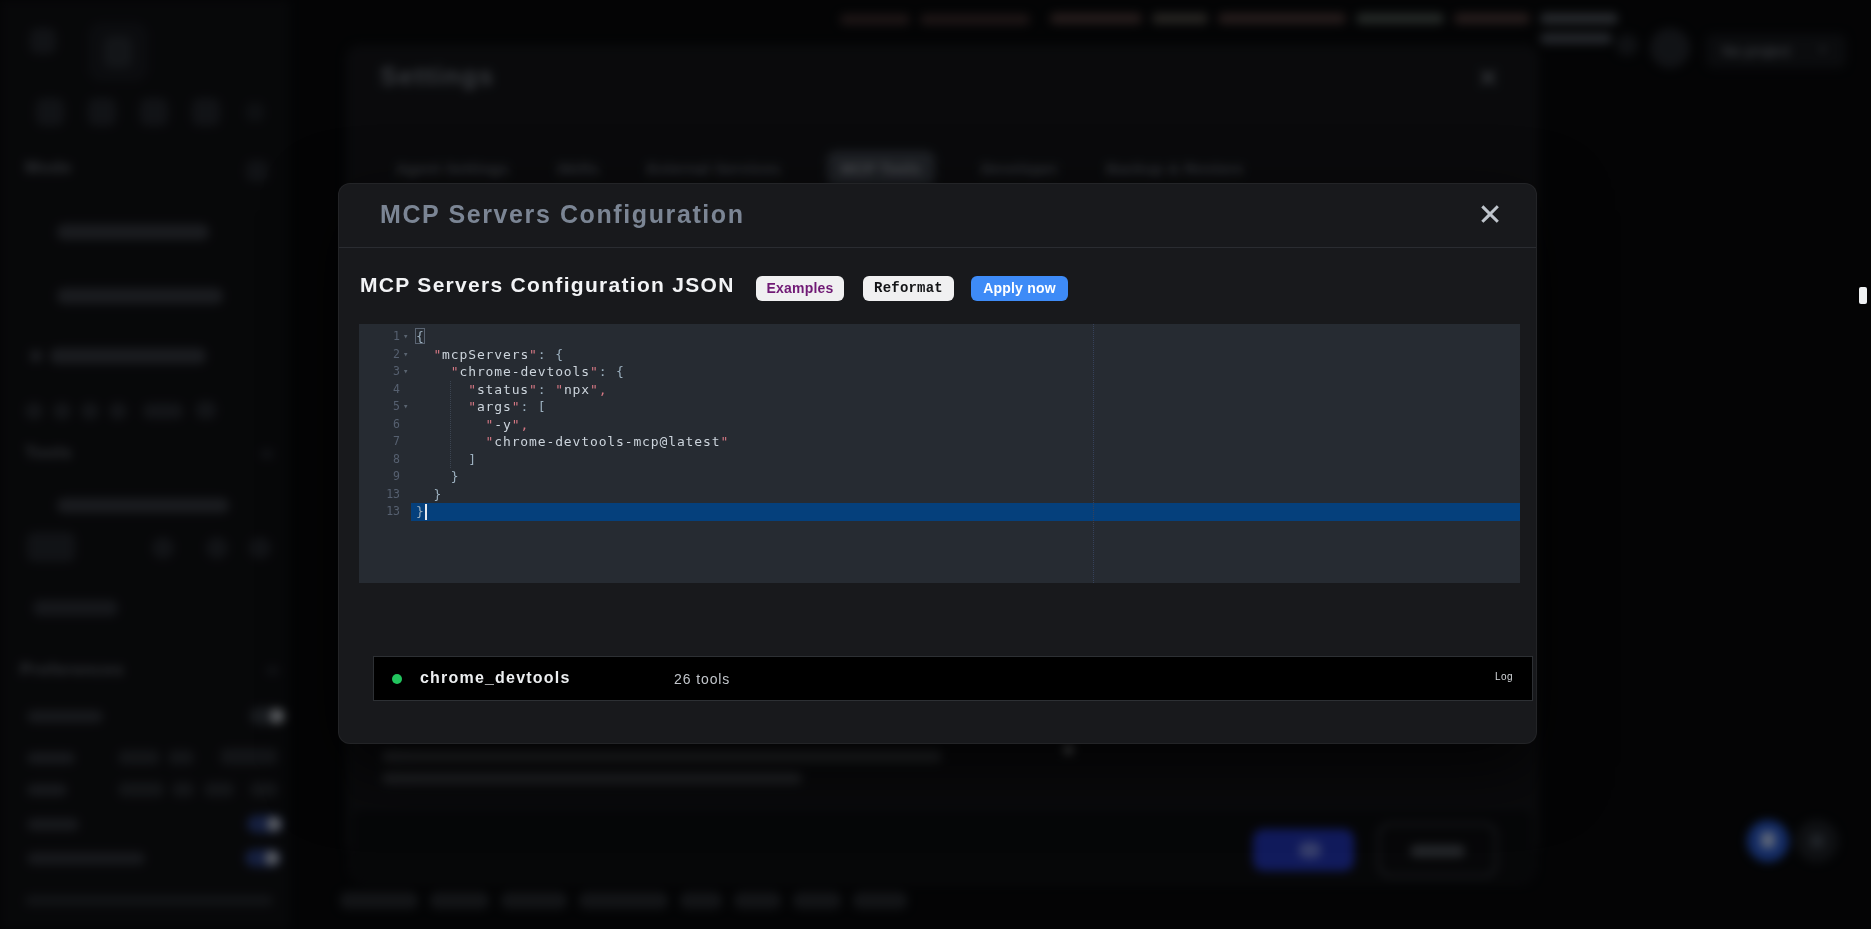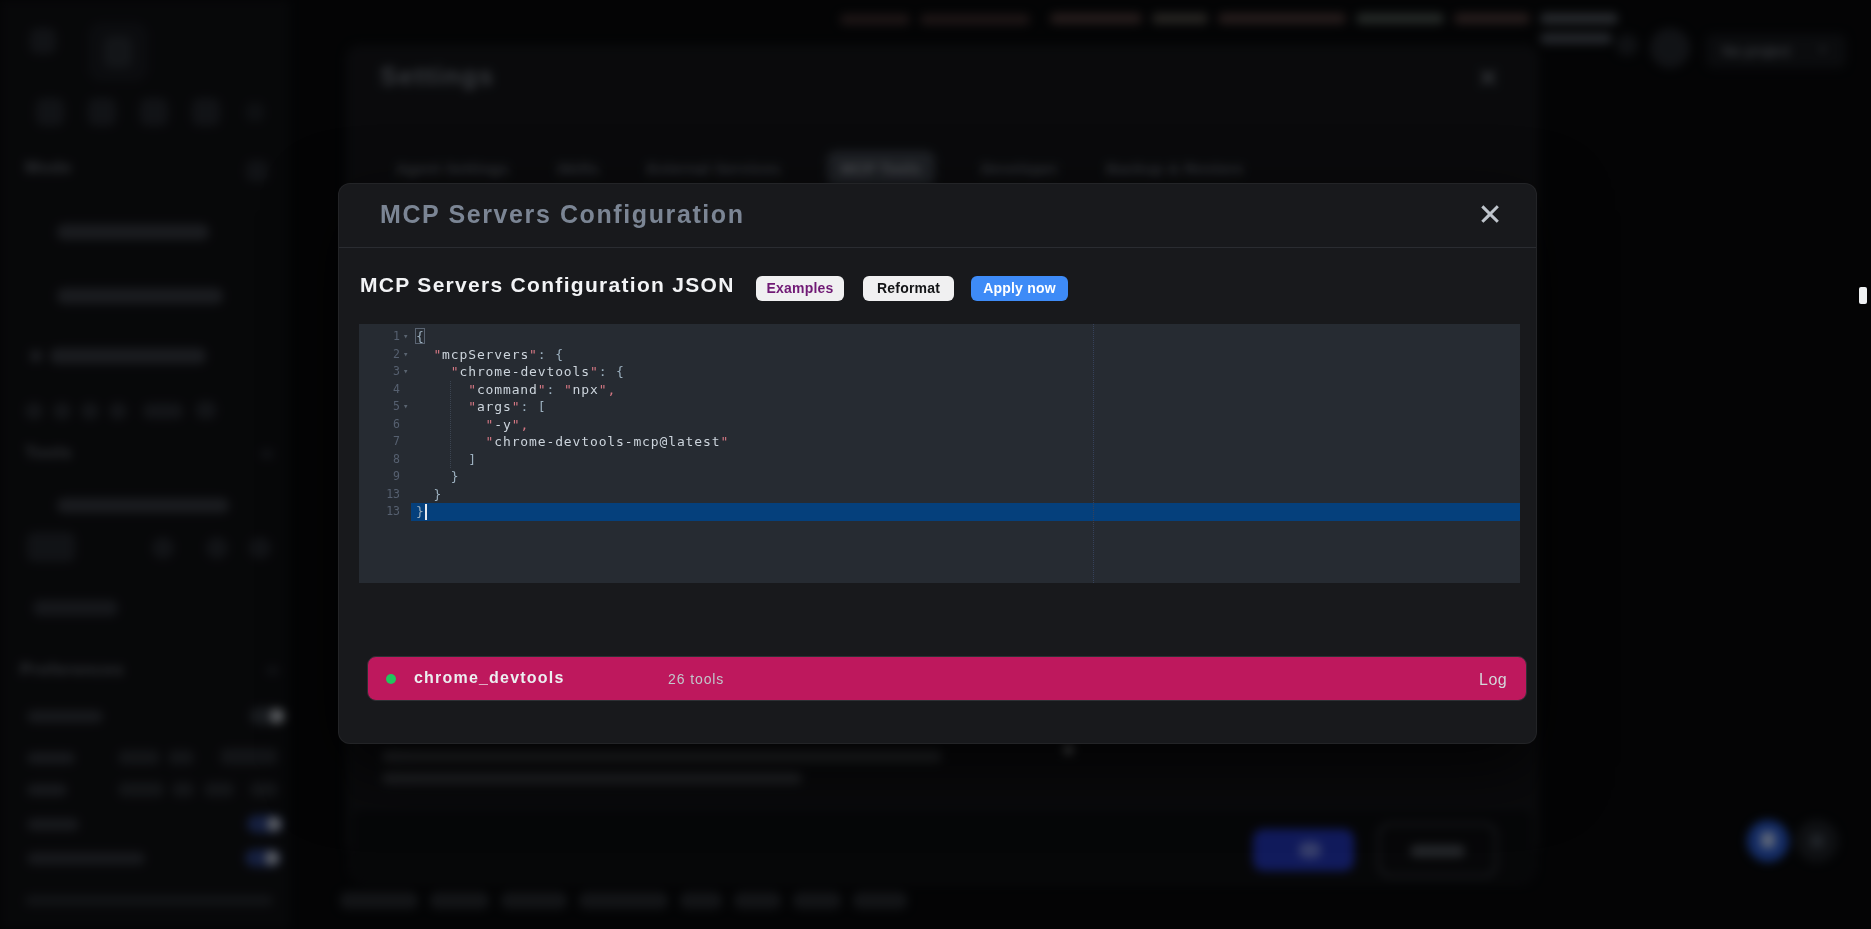--- a/index.html
+++ b/index.html
@@ -15,40 +15,40 @@
   #settings-tabs{position:absolute;left:48px;top:106px;display:flex;gap:44px;align-items:center;}
   .stab{font-size:15px;font-weight:700;color:#6d727b;white-space:nowrap;padding:9px 2px;letter-spacing:0.5px;}
   .stab.active{background:#3c414a;color:#a6abb4;padding:9px 14px;border-radius:9px;}
   #modal{position:absolute;left:338px;top:183px;width:1199px;height:561px;background:#18191c;border:1px solid rgba(255,255,255,0.05);border-radius:12px;box-shadow:0 25px 70px rgba(0,0,0,0.75);box-sizing:border-box;}
   #modal-header{position:absolute;left:0;top:0;right:0;height:63px;border-bottom:1px solid #2a2c31;}
   #modal-title{position:absolute;left:41px;top:16px;font-size:25px;font-weight:700;color:#7b8594;letter-spacing:1.6px;}
   #modal-close{position:absolute;right:28px;top:13px;width:36px;height:36px;color:#bfc5cc;font-size:30px;line-height:36px;text-align:center;font-weight:400;}
   #section-heading{position:absolute;left:21px;top:89px;font-size:21px;font-weight:700;color:#f2f3f5;letter-spacing:1.3px;}
   .mbtn{position:absolute;top:92px;height:25px;border-radius:6px;font-size:14px;font-weight:700;line-height:25px;text-align:center;letter-spacing:0.2px;}
   #btn-examples{left:417px;width:88px;background:#f0f0f1;color:#701a75;}
-  #btn-reformat{left:524px;width:91px;background:#f0f0f1;color:#131416;}
+  #btn-reformat{left:524px;width:91px;background:#f0f0f1;color:#131416;font-family:Liberation Mono, monospace;}
   #btn-apply{left:632px;width:97px;background:var(--accent,#3e8bf7);color:#fff;}
   #editor{position:absolute;left:20px;top:140px;width:1161px;height:259px;background:#262b32;font-family:"DejaVu Sans Mono",monospace;}
   #editor-gutter{position:absolute;left:0;top:0;width:52px;height:100%;}
   .gnum{position:absolute;right:11px;height:17.5px;line-height:17.5px;color:#566070;font-size:11.5px;}
   .fold{position:absolute;left:44px;height:17.5px;line-height:17.5px;color:#5a6471;font-size:9px;}
   #editor-code{position:absolute;left:57px;top:0;right:0;height:100%;}
   .crow{position:absolute;left:0;height:17.5px;line-height:17.5px;white-space:pre;font-size:13px;letter-spacing:0.87px;}
   .tk-p{color:#9cb0bf;} .tk-q{color:#d67884;} .tk-s{color:#ccd4dc;} .tk-w{color:#ccd4dc;}
   #active-line{position:absolute;left:52px;right:0;top:179px;height:17.5px;background:var(--activeline,#05407c);}
   #cursor{position:absolute;left:66px;top:180px;width:2px;height:16px;background:#e8eaee;}
   #ruler{position:absolute;left:734px;top:0;bottom:0;width:0;border-left:1px dotted #36415a;}
   #indent-guide{position:absolute;left:91px;top:57px;height:87px;border-left:1px dotted #3c4552;}
   #bracket-box{position:absolute;left:-1px;top:4px;width:10px;height:16px;border:1px solid #5a6472;box-sizing:border-box;}
   #status-heading{position:absolute;left:19px;top:420px;font-size:21px;font-weight:700;color:#f2f3f5;letter-spacing:0.9px;}
-  #server-card{position:absolute;left:28px;top:472px;width:1160px;height:45px;border:1px solid #2d3034;border-radius:9px;background:#be185d;box-sizing:border-box;}
+  #server-card{position:absolute;left:34px;top:472px;width:1160px;height:45px;border:1px solid #2d3034;border-radius:0;background:#000000;box-sizing:border-box;}
   #server-dot{position:absolute;left:18px;top:17px;width:10px;height:10px;border-radius:50%;background:var(--ok,#22c55e);}
   #server-name{position:absolute;left:46px;top:12px;font-size:16px;font-weight:700;color:#eceef0;letter-spacing:1.2px;}
   #server-tools{position:absolute;left:300px;top:14px;font-size:14px;color:#c2c6cb;letter-spacing:0.9px;}
-  #server-log{position:absolute;right:19px;top:14px;font-size:16px;color:#d4d7da;letter-spacing:0.4px;text-align:right;}
+  #server-log{position:absolute;right:19px;top:14px;font-size:10px;color:#d4d7da;letter-spacing:0.4px;text-align:right;}
   #dim{position:absolute;inset:0;background:rgba(0,0,0,0.5);}
   .toggle{position:absolute;width:36px;height:18px;border-radius:10px;background:#33383f;}
   .toggle .knob{position:absolute;right:2px;top:2px;width:14px;height:14px;border-radius:50%;background:#b9bec5;}
   .chip{position:absolute;background:#26292e;border-radius:7px;}
   .rtx{position:absolute;height:11px;border-radius:5px;background:#4a3837;}
   #cursor-pointer{position:absolute;left:1859px;top:287px;width:8px;height:17px;background:#eef0f2;border-radius:2px;box-shadow:0 0 2px rgba(0,0,0,0.8);}
 </style>
 </head>
 <body>
 
@@ -208,21 +208,21 @@
           <div class="gnum" style="top: 126.5px;">8</div>
           <div class="gnum" style="top: 144px;">9</div>
           <div class="gnum" style="top: 161.5px;">13</div>
           <div class="gnum" style="top: 179px;">13</div>
         </div>
       <div id="editor-code">
         <div id="bracket-box"></div>
       <div class="crow" style="top: 4px;"><span class="tk-p">{</span></div>
           <div class="crow" style="top: 21.5px;"><span class="tk-w">  </span><span class="tk-q">"</span><span class="tk-s">mcpServers</span><span class="tk-q">"</span><span class="tk-p">: {</span></div>
           <div class="crow" style="top: 39px;"><span class="tk-w">    </span><span class="tk-q">"</span><span class="tk-s">chrome-devtools</span><span class="tk-q">"</span><span class="tk-p">: {</span></div>
-          <div class="crow" style="top: 56.5px;"><span class="tk-w">      </span><span class="tk-q">"</span><span class="tk-s">command</span><span class="tk-q">"</span><span class="tk-p">: </span><span class="tk-q">"</span><span class="tk-s">npx</span><span class="tk-q">"</span><span class="tk-q">,</span></div>
+          <div class="crow" style="top: 56.5px;"><span class="tk-w">      </span><span class="tk-q">"</span><span class="tk-s">status</span><span class="tk-q">"</span><span class="tk-p">: </span><span class="tk-q">"</span><span class="tk-s">npx</span><span class="tk-q">"</span><span class="tk-q">,</span></div>
           <div class="crow" style="top: 74px;"><span class="tk-w">      </span><span class="tk-q">"</span><span class="tk-s">args</span><span class="tk-q">"</span><span class="tk-p">: [</span></div>
           <div class="crow" style="top: 91.5px;"><span class="tk-w">        </span><span class="tk-q">"</span><span class="tk-s">-y</span><span class="tk-q">"</span><span class="tk-q">,</span></div>
           <div class="crow" style="top: 109px;"><span class="tk-w">        </span><span class="tk-q">"</span><span class="tk-s">chrome-devtools-mcp@latest</span><span class="tk-q">"</span></div>
           <div class="crow" style="top: 126.5px;"><span class="tk-w">      </span><span class="tk-p">]</span></div>
           <div class="crow" style="top: 144px;"><span class="tk-w">    </span><span class="tk-p">}</span></div>
           <div class="crow" style="top: 161.5px;"><span class="tk-w">  </span><span class="tk-p">}</span></div>
           <div class="crow" style="top: 179px;"><span class="tk-p">}</span></div>
         </div>
       <div id="cursor"></div>
     </div>

